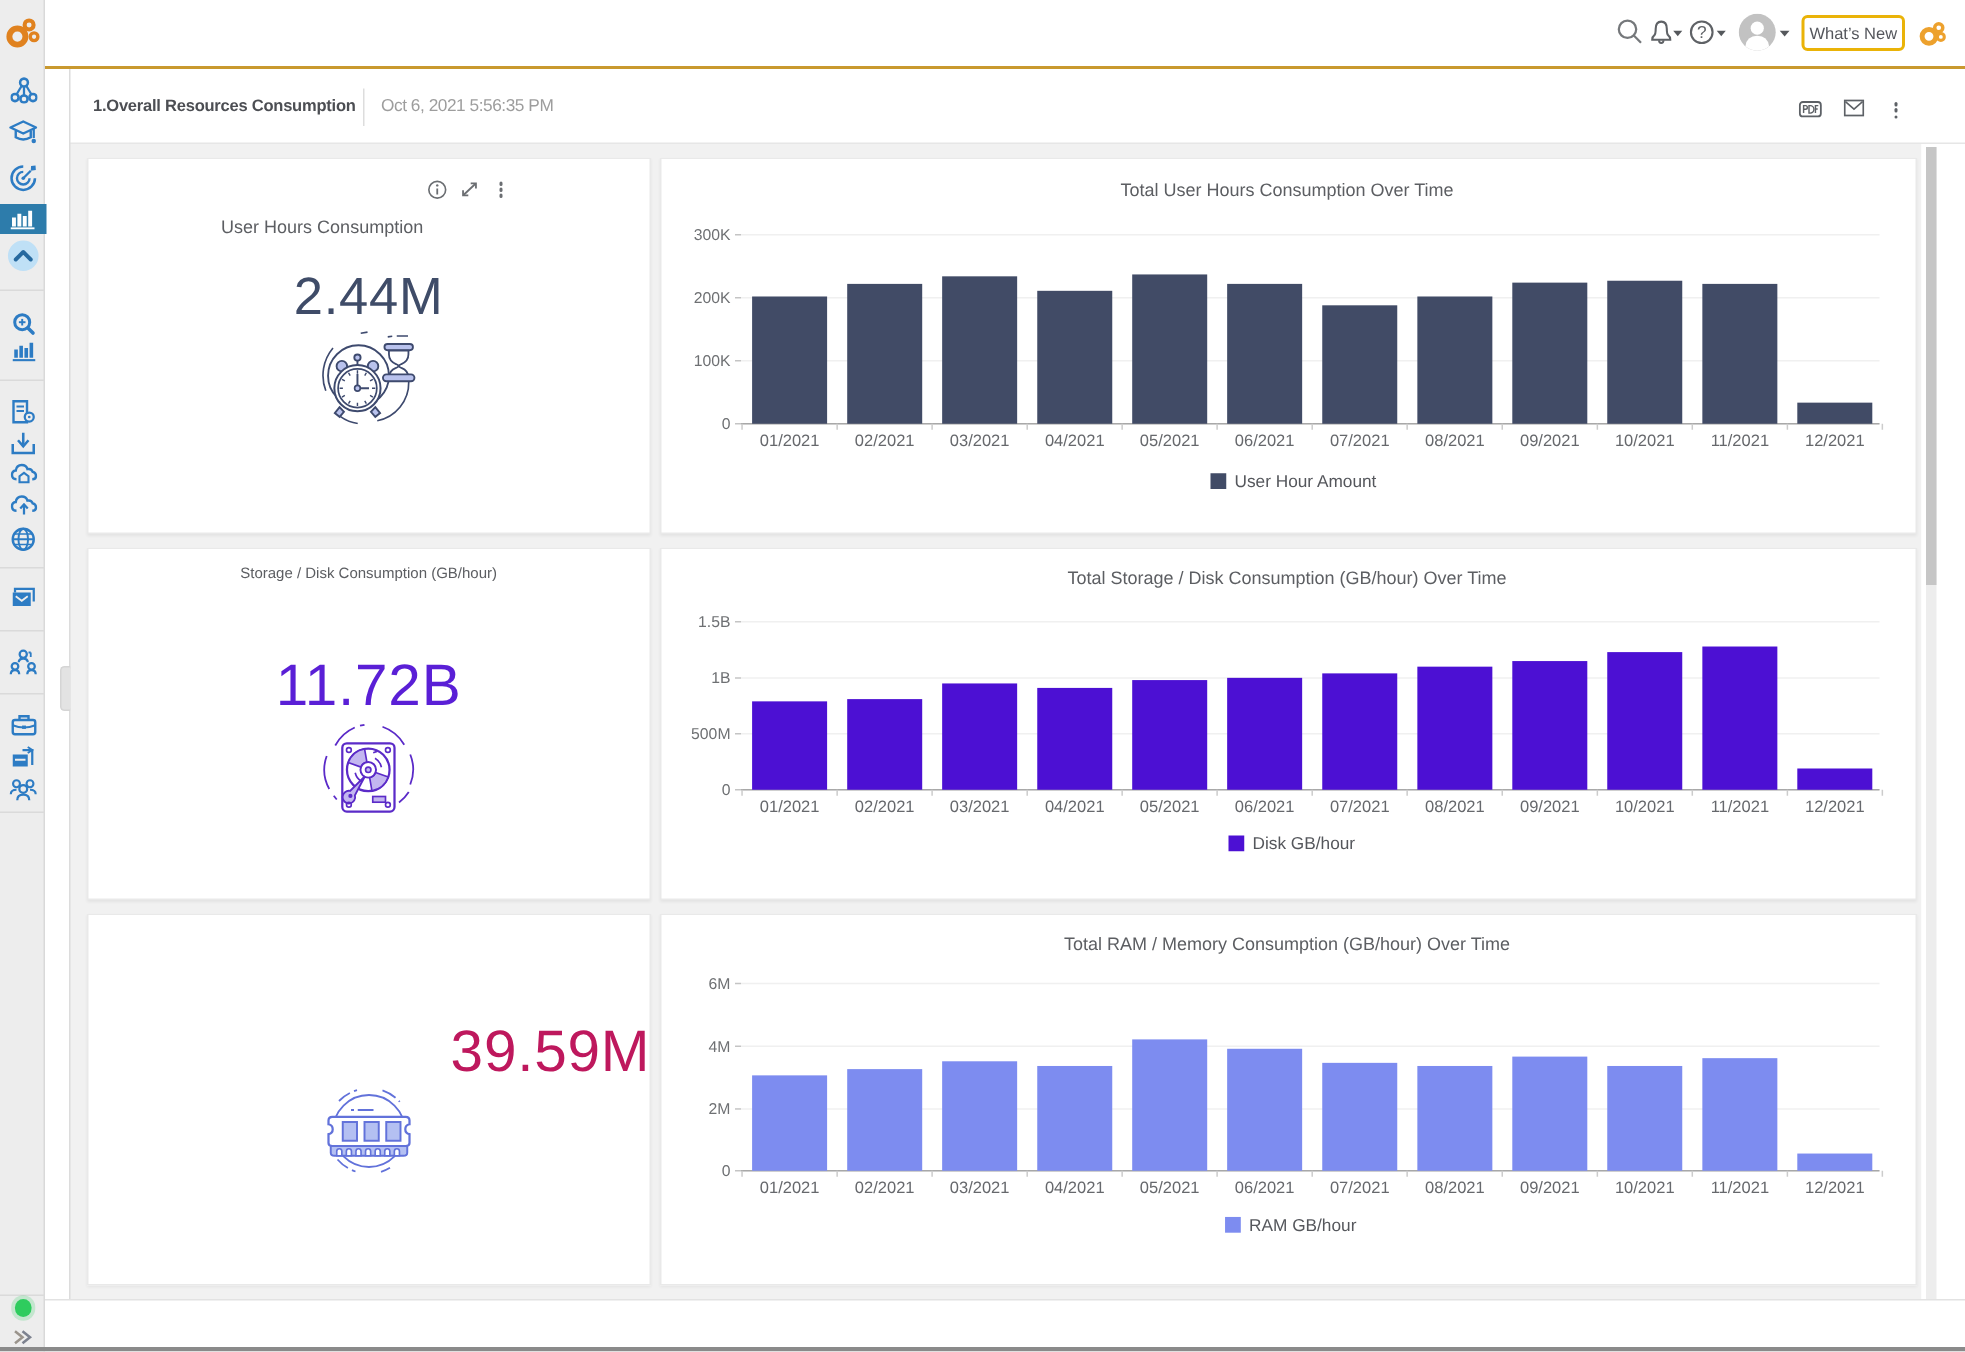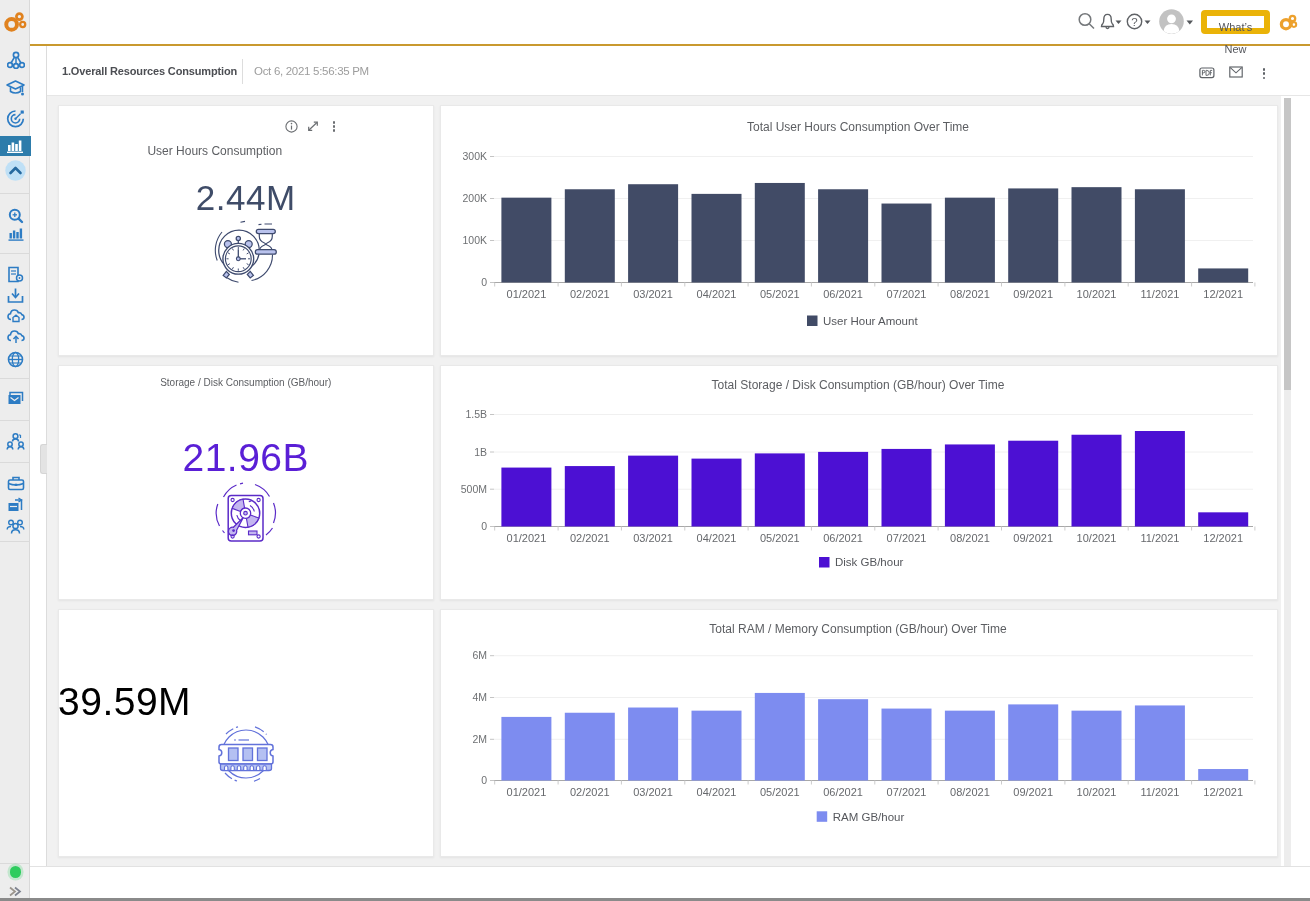--- a/index.html
+++ b/index.html
@@ -48,21 +48,21 @@
 <circle cx="8.5" cy="10.5" r="7.2" fill="none" stroke="#5f6266" stroke-width="1.4"></circle>
 <text x="8.5" y="14.6" font-size="11.5" fill="#5f6266" text-anchor="middle">?</text>
 <path d="M18.5 9.5 l6 0 l-3 3.6 z" fill="#55585c"></path>
 </svg>
 <svg class="abs" style="left:1159px;top:9px;" width="38" height="26" viewBox="0 0 38 26">
 <circle cx="12.5" cy="12.5" r="12.3" fill="#c2c2c2"></circle>
 <circle cx="12.5" cy="9.8" r="4.4" fill="#fff"></circle>
 <path d="M4.6 21.9 Q5.5 14.9 12.5 14.9 Q19.5 14.9 20.4 21.9 A12.3 12.3 0 0 1 4.6 21.9 Z" fill="#fff"></path>
 <path d="M27.5 11.5 l6.5 0 l-3.25 3.9 z" fill="#55585c"></path>
 </svg>
-<div class="abs" style="left:1201px;top:10px;width:69px;height:24px;border:6px solid #eab308;border-radius:4px;font-size:11px;color:#54565c;text-align:center;line-height:22px;">What’s New</div>
+<div class="abs" style="left:1201px;top:10px;width:69px;height:24px;border:2px solid #eab308;border-radius:4px;font-size:11px;color:#54565c;text-align:center;line-height:22px;">What’s New</div>
 <svg class="abs" style="left:6.5px;top:51.0px;" width="18" height="18" viewBox="0 0 18 18">
 <circle cx="9" cy="4" r="2.6" fill="none" stroke="#2d7cc4" stroke-width="1.7"></circle>
 <circle cx="3" cy="14" r="2.4" fill="none" stroke="#2d7cc4" stroke-width="1.7"></circle>
 <circle cx="9" cy="15" r="2.4" fill="none" stroke="#2d7cc4" stroke-width="1.7"></circle>
 <circle cx="15" cy="14" r="2.4" fill="none" stroke="#2d7cc4" stroke-width="1.7"></circle>
 <line x1="9" y1="6.6" x2="9" y2="12.6" stroke="#2d7cc4" stroke-width="1.5"></line>
 <line x1="7.6" y1="6" x2="4" y2="12" stroke="#2d7cc4" stroke-width="1.5"></line>
 <line x1="10.4" y1="6" x2="14" y2="12" stroke="#2d7cc4" stroke-width="1.5"></line>
     </svg>
 <svg class="abs" style="left:6.0px;top:78.5px;" width="19" height="19" viewBox="0 0 19 19">
@@ -211,22 +211,22 @@
 <svg class="abs" style="left:306px;top:119.5px;" width="14" height="13" viewBox="0 0 14 13">
 <line x1="3" y1="10" x2="11" y2="2.5" stroke="#6b6e72" stroke-width="1.2"></line>
 <path d="M7.8 2.2 L11.3 2.2 L11.3 5.7" fill="none" stroke="#6b6e72" stroke-width="1.2"></path>
 <path d="M6.2 10.3 L2.7 10.3 L2.7 6.8" fill="none" stroke="#6b6e72" stroke-width="1.2"></path>
 </svg>
 <div class="abs" style="left:332.6px;top:121.0px;width:2.6px;height:2.6px;border-radius:50%;background:#6b6e72;"></div>
 <div class="abs" style="left:332.6px;top:125.2px;width:2.6px;height:2.6px;border-radius:50%;background:#6b6e72;"></div>
 <div class="abs" style="left:332.6px;top:129.4px;width:2.6px;height:2.6px;border-radius:50%;background:#6b6e72;"></div>
 <div class="ctitle" style="left:58px;top:377px;width:375.5px;">Storage / Disk Consumption (GB/hour)</div>
 <div class="abs" style="left:58px;top:178px;width:375.5px;text-align:center;font-size:35px;color:#3f4c68;letter-spacing:0.5px;">2.44M</div>
-<div class="abs" style="left:58px;top:436px;width:375.5px;text-align:center;font-size:39px;color:#5a1fd6;letter-spacing:0.5px;">21.96B</div>
-<div class="abs" style="left:58px;top:680px;width:375.5px;text-align:left;font-size:39px;color:#000000;letter-spacing:0.5px;">39.59M</div>
+<div class="abs" style="left:58px;top:436px;width:375.5px;text-align:center;font-size:39px;color:#5a1fd6;letter-spacing:0.5px;">11.72B</div>
+<div class="abs" style="left:58px;top:680px;width:375.5px;text-align:right;font-size:39px;color:#be185d;letter-spacing:0.5px;">39.59M</div>
 <svg class="abs" style="left:214px;top:219px;" width="64" height="64" viewBox="0 0 64 64">
 <g fill="none" stroke="#3e4a6e" stroke-width="1.1">
 <path d="M 3.2 41.5 A 28.5 28.5 0 0 1 8 13"></path>
 <path d="M 26.5 3.2 L 31 2.4"></path>
 <path d="M 58.5 35.5 A 26 26 0 0 1 37.5 61.5"></path>
 <path d="M 13 58.7 A 26 26 0 0 0 24.5 63.3"></path>
 <path d="M 44.5 5.6 L 47.5 5.2 M 50.5 5 L 58 5"></path>
 <circle cx="25" cy="31.5" r="20.3" stroke-width="1.25"></circle>
 </g>
 <g stroke="#3e4a6e" stroke-width="1.25">

